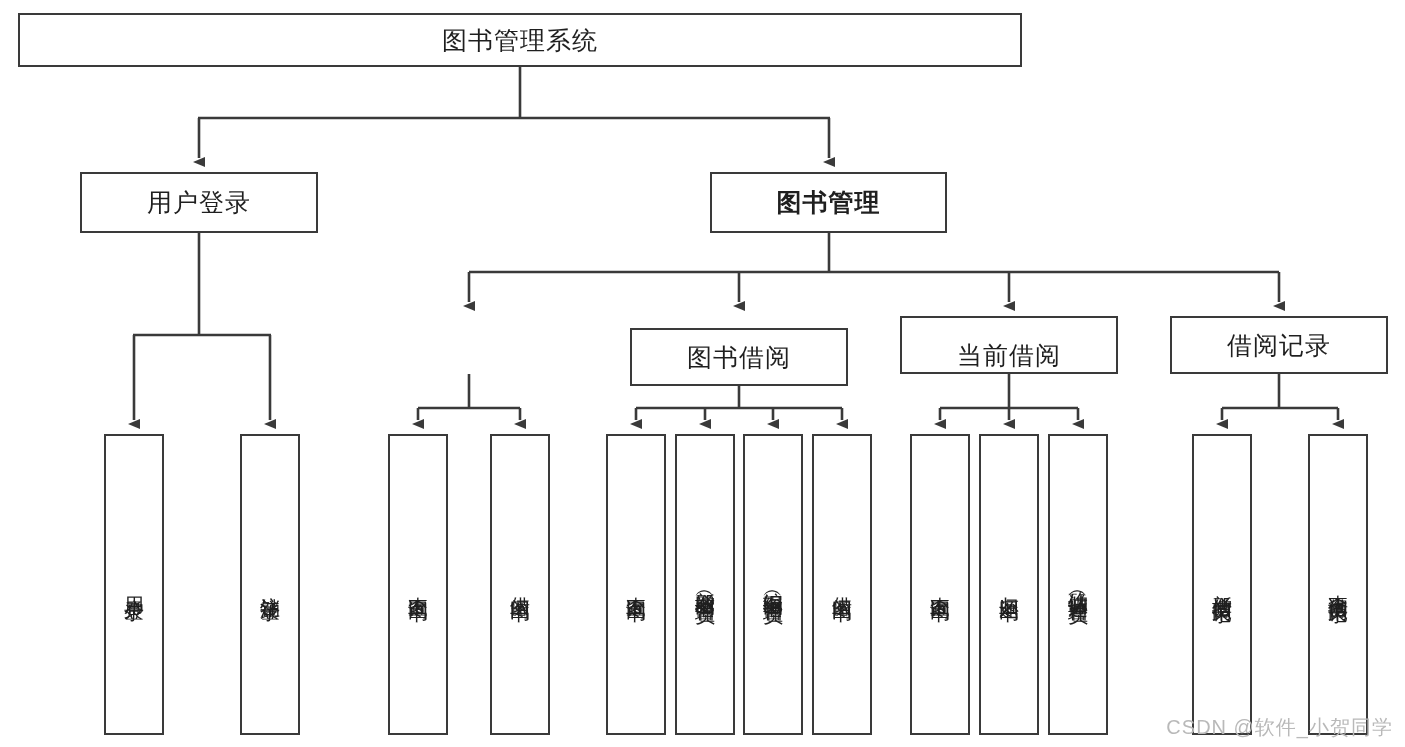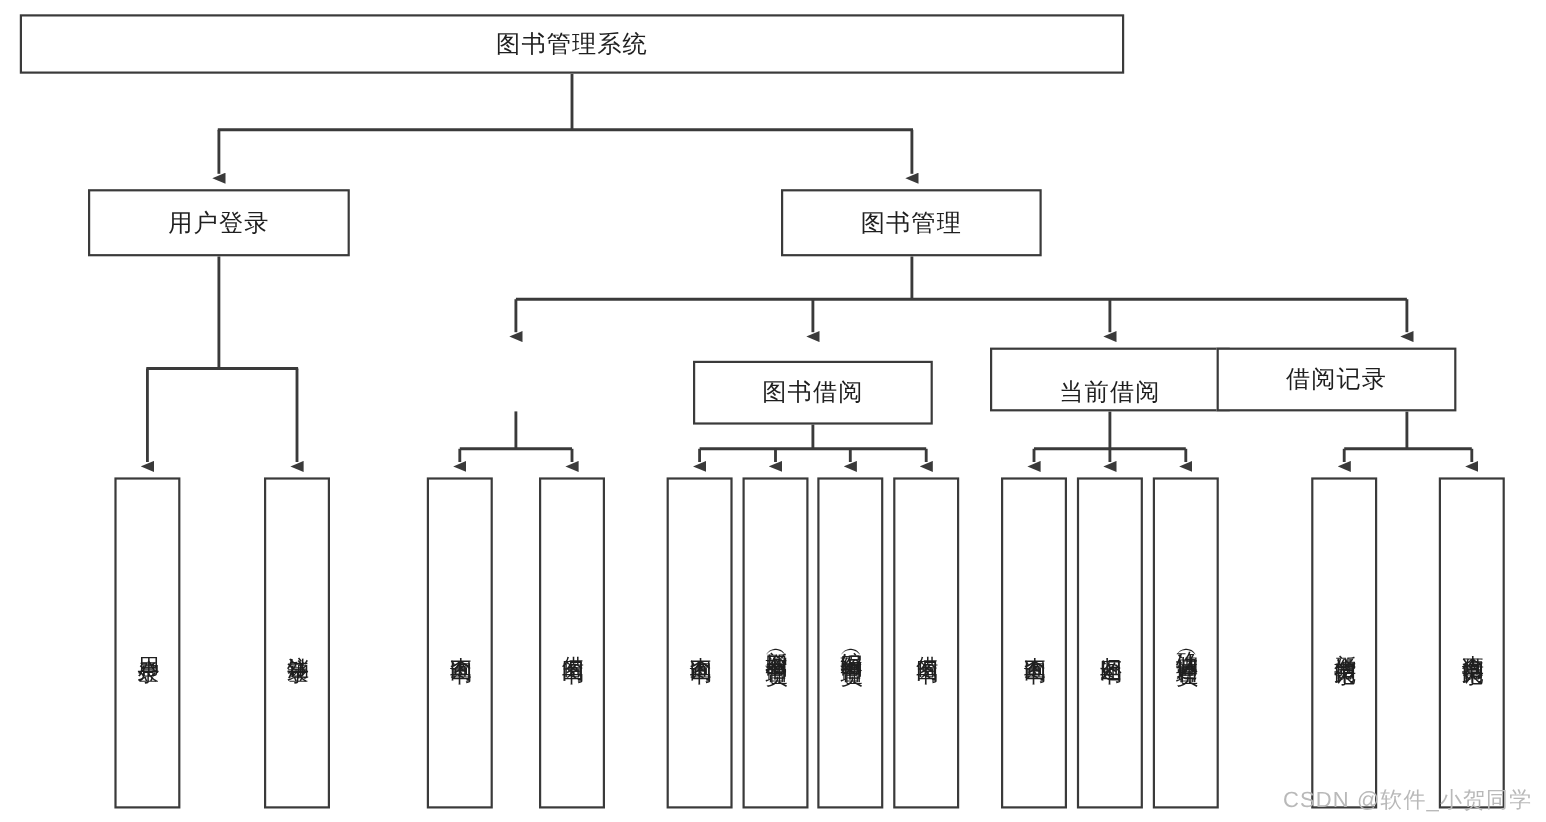--- a/index.html
+++ b/index.html
@@ -29,21 +29,21 @@
     position: absolute;
     box-sizing: border-box;
     background: #ffffff;
     border: 2px solid #3a3a3a;
     display: flex;
     align-items: center;
     justify-content: center;
     color: #1f1f1f;
   }
   .node.horiz {
-    font-size: 22px;
+    font-size: 25px;
     letter-spacing: 1px;
   }
   .node.vert {
     writing-mode: vertical-rl;
     text-orientation: upright;
     font-size: 20px;
     letter-spacing: 2px;
     line-height: 1.05;
     padding: 6px 0;
     white-space: nowrap;
@@ -117,31 +117,31 @@
     </g>
   </svg>
 
   <div class="node horiz" style="left:18px; top:13px; width:1004px; height:54px;">
     <span>图书管理系统</span>
   </div>
 
   <div class="node horiz" style="left:80px; top:172px; width:238px; height:61px;">
     <span>用户登录</span>
   </div>
-  <div class="node horiz" style="left:710px; top:172px; width:237px; height:61px;">
+  <div class="node horiz" style="left:710px; top:172px; width:237px; height:61px;font-weight:bold;">
     <span>图书管理</span>
   </div>
 
   <div class="node horiz" style="left:630px; top:328px; width:218px; height:58px;">
     <span>图书借阅</span>
   </div>
   <div class="node horiz" style="left:900px; top:316px; width:218px; height:58px;align-items:flex-end;">
     <span>当前借阅</span>
   </div>
-  <div class="node horiz" style="left:1106px; top:316px; width:218px; height:58px;">
+  <div class="node horiz" style="left:1170px; top:316px; width:218px; height:58px;">
     <span>借阅记录</span>
   </div>
 
   <div class="node vert" style="left:104px; top:434px; width:60px; height:301px;">
     <span class="vtxt">用户登录</span>
   </div>
   <div class="node vert" style="left:240px; top:434px; width:60px; height:301px;">
     <span class="vtxt">注销登录</span>
   </div>
 

